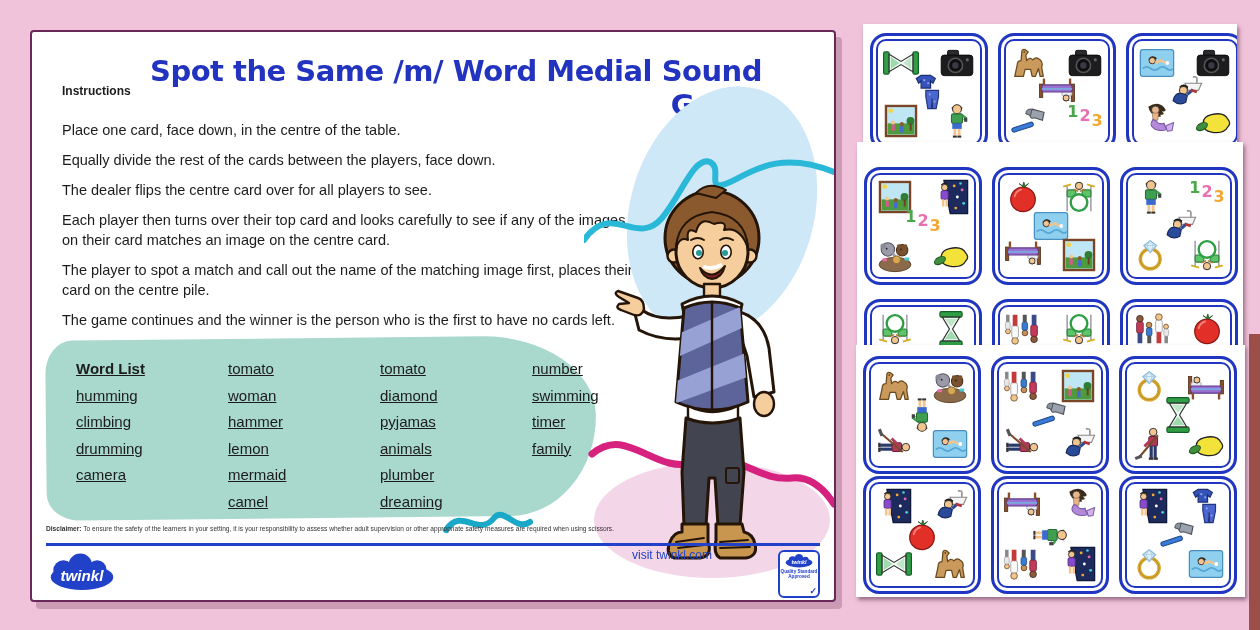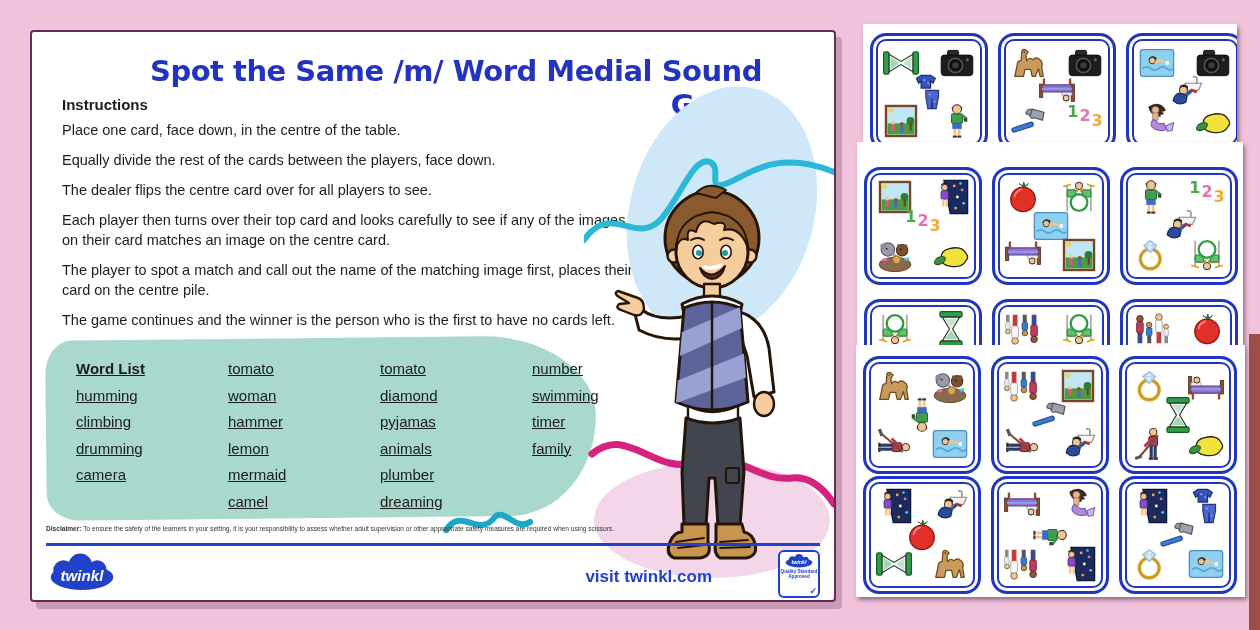--- a/index.html
+++ b/index.html
@@ -15,39 +15,39 @@
     background:#fff;border:2px solid #66295a;border-radius:4px;
     box-shadow:6px 7px 0 rgba(90,30,70,.25);
     overflow:hidden;
   }
   .title{
     position:absolute;left:30px;top:22px;width:700px;
     font-size:29px;font-weight:bold;color:#2233c0;letter-spacing:-0.5px;
     font-family:"DejaVu Sans", sans-serif;
     text-align:right;
   }
-  .instr-head{position:absolute;left:30px;top:64px;font-size:15px;font-weight:bold;}
+  .instr-head{position:absolute;left:30px;top:52px;font-size:12px;font-weight:bold;}
   .steps{position:absolute;left:30px;top:88px;width:575px;}
   .step{margin:0 0 10px 0;font-size:14.5px;line-height:1.38;}
   .blob{
     position:absolute;left:14px;top:306px;width:550px;height:180px;
     background:#a9d8cd;
     border-radius:40px 170px 130px 50px / 50px 120px 150px 40px;
     transform:rotate(-0.6deg);
   }
   .wordcols{position:absolute;left:44px;top:324px;display:flex;}
   .wcol{width:152px;}
   .wcol:nth-child(4){width:auto;}
   .word{font-size:15px;line-height:26.5px;font-weight:500;text-decoration:underline;}
   .whead{font-weight:bold;}
   .disclaimer{position:absolute;left:14px;top:493px;width:780px;font-size:6.6px;color:#333;}
   .disclaimer b{font-weight:bold;}
   .rule{position:absolute;left:14px;top:511px;width:774px;height:3px;background:#2141c8;}
   .logo{position:absolute;left:12px;top:519px;width:76px;height:44px;}
-  .visit{position:absolute;right:122px;top:535px;font-size:17px;font-weight:bold;color:#2141c8;}
+  .visit{position:absolute;right:122px;top:516px;font-size:12px;font-weight:normal;color:#2141c8;}
   .badge{
     position:absolute;right:14px;top:518px;width:38px;height:44px;
     border:2px solid #2141c8;border-radius:6px;background:#fff;text-align:center;
   }
   .badge svg{display:block;margin:1px auto 0;}
   .badge .bline{font-size:4.6px;font-weight:bold;color:#2141c8;line-height:5.4px;}
   .badge .check{position:absolute;right:1px;bottom:0;font-size:9px;color:#2141c8;font-weight:bold;}
   
   .boyzone{position:absolute;left:552px;top:40px;width:250px;height:528px;}
   .boyzone svg{position:absolute;left:0;top:0;}

